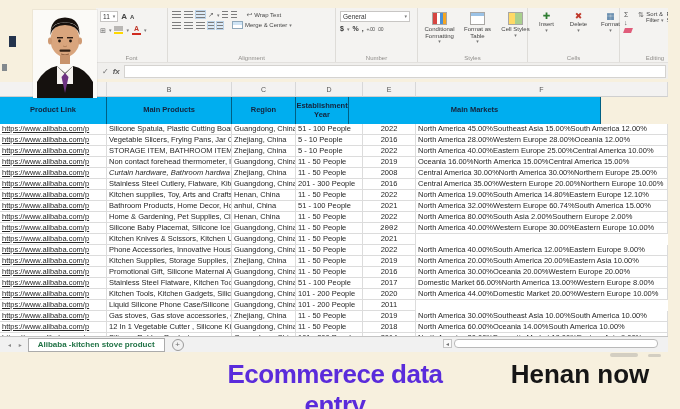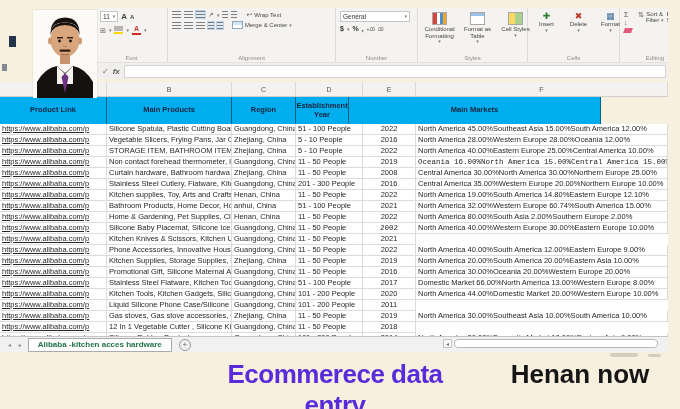--- a/index.html
+++ b/index.html
@@ -270,25 +270,25 @@
         <div style="width: 67px;">5 - 10 People</div>
         <div class="c-year" style="width: 53px;">2022</div>
         <div style="width: 252px;">North America 40.00%Eastern Europe 25.00%Central America 10.00%</div>
       </div>
       <div class="trow">
         <div class="c-link" style="width: 107px;">https://www.alibaba.com/p</div>
         <div style="width: 125px;">Non contact forehead thermometer, I</div>
         <div style="width: 64px;">Guangdong, China</div>
         <div style="width: 67px;">11 - 50 People</div>
         <div class="c-year" style="width: 53px;">2019</div>
-        <div style="width: 252px; font-family: Liberation Mono, monospace;">Oceania 16.00%North America 15.00%Central America 15.00%</div>
-      </div>
-      <div class="trow">
-        <div class="c-link" style="width: 107px;">https://www.alibaba.com/p</div>
-        <div style="width: 125px;">Curtain hardware, Bathroom hardwa</div>
+        <div style="width: 252px;">Oceania 16.00%North America 15.00%Central America 15.00%</div>
+      </div>
+      <div class="trow">
+        <div class="c-link" style="width: 107px;">https://www.alibaba.com/p</div>
+        <div style="width: 125px; font-style: italic;">Curtain hardware, Bathroom hardwa</div>
         <div style="width: 64px;">Zhejiang, China</div>
         <div style="width: 67px;">11 - 50 People</div>
         <div class="c-year" style="width: 53px;">2008</div>
         <div style="width: 252px;">Central America 30.00%North America 30.00%Northern Europe 25.00%</div>
       </div>
       <div class="trow">
         <div class="c-link" style="width: 107px;">https://www.alibaba.com/p</div>
         <div style="width: 125px;">Stainless Steel Cutlery, Flatware, Kitch</div>
         <div style="width: 64px;">Guangdong, China</div>
         <div style="width: 67px;">201 - 300 People</div>
@@ -388,34 +388,35 @@
         <div style="width: 67px;">11 - 50 People</div>
         <div class="c-year" style="width: 53px;">2019</div>
         <div style="width: 252px;">North America 30.00%Southeast Asia 10.00%South America 10.00%</div>
       </div>
       <div class="trow">
         <div class="c-link" style="width: 107px;">https://www.alibaba.com/p</div>
         <div style="width: 125px;">12 In 1 Vegetable Cutter , Silicone Kitc</div>
         <div style="width: 64px;">Guangdong, China</div>
         <div style="width: 67px;">11 - 50 People</div>
         <div class="c-year" style="width: 53px;">2018</div>
+        <div style="width: 252px;">North America 60.00%Oceania 14.00%South America 10.00%</div>
       </div>
       <div class="trow">
         <div class="c-link" style="width: 107px;">https://www.alibaba.com/p</div>
         <div style="width: 125px;">Silicone Rubber Products</div>
         <div style="width: 64px;">Guangdong, China</div>
         <div style="width: 67px;">101 - 200 People</div>
         <div class="c-year" style="width: 53px;">2014</div>
         <div style="width: 252px;">North America 20.00%Domestic Market 18.00%Eastern Asia 9.00%</div>
       </div>
     </div>
 
   <div class="tabbar">
     <span class="tscroll">◂ ▸</span>
-    <span class="stab">Alibaba -kitchen acces hardware</span>
+    <span class="stab">Alibaba -kitchen stove product</span>
     <span class="addsheet">+</span>
   </div>
   <div class="hscroll">
     <span class="hsl">◂</span>
     <span class="htrack"></span>
   </div>
   <div class="bit" style="left:610px;top:353px;width:28px;height:4px;"></div>
   <div class="bit" style="left:648px;top:354px;width:13px;height:3px;"></div>
 
   <div class="photo">

